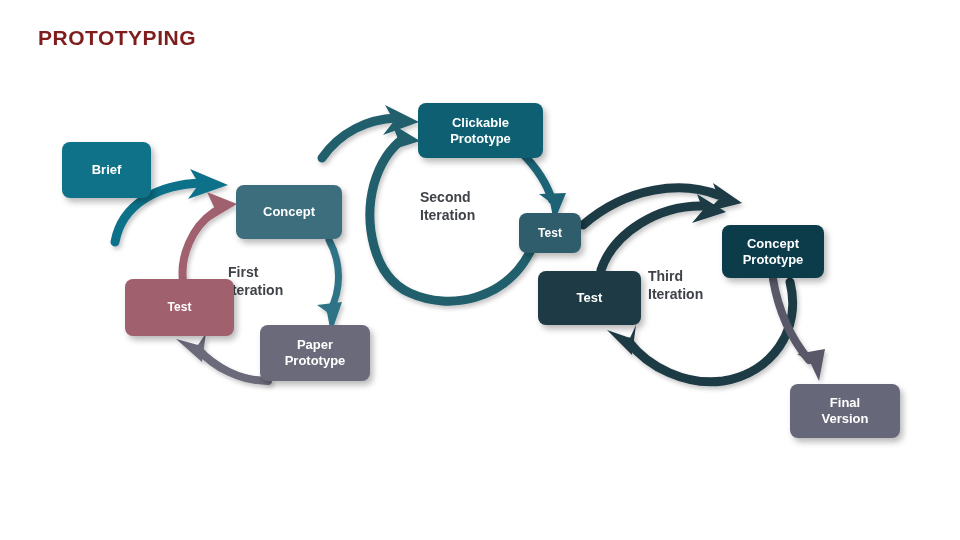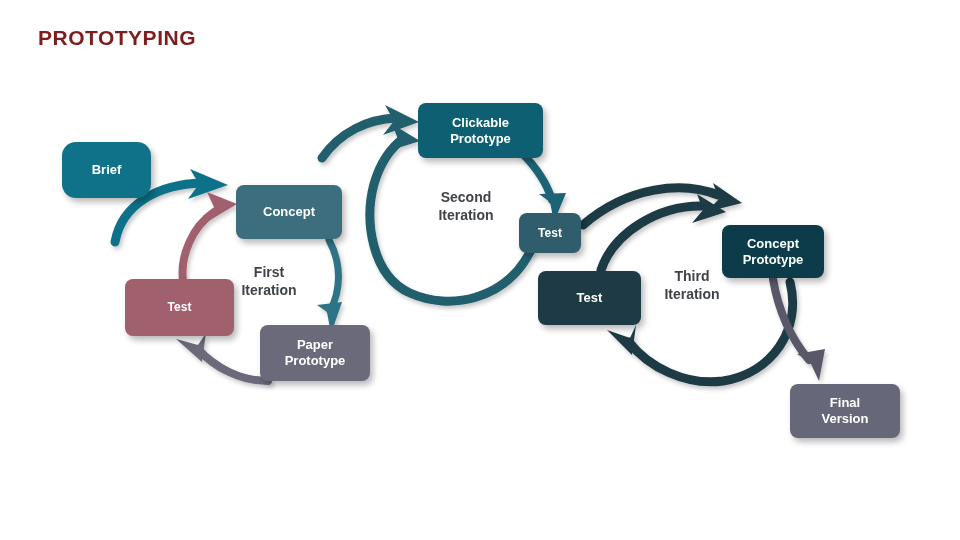--- a/index.html
+++ b/index.html
@@ -43,21 +43,20 @@
     font-weight: bold;
     line-height: 1.2;
     box-shadow: 3px 4px 6px rgba(0,0,0,0.28);
     box-sizing: border-box;
     padding: 2px 6px;
     z-index: 5;
   }
   .node span { display: block; white-space: pre-line; }
   .iter-label {
     position: absolute;
-    text-align: center;
     font-weight: bold;
     color: #3f4348;
     line-height: 1.25;
     white-space: pre-line;
     z-index: 4;
   }
 </style>
 </head>
 <body>
 
@@ -124,21 +123,21 @@
         <path d="M636,325 L632,355 L607,330 L630,338 Z" fill="#1e3a44"></path>
       </g>
 
       <g>
         <path d="M773,279 C779,314 793,341 809,360" stroke="#585868" stroke-width="8" fill="none" stroke-linecap="round"></path>
         <path d="M797,354 L825,349 L819,381 L810,362 Z" fill="#585868"></path>
       </g>
     </g>
   </svg>
 
-  <div class="node" style="left:62px;top:142px;width:89px;height:56px;background:#0f7289;font-size:13px;border-radius:14px;">
+  <div class="node" style="left:62px;top:142px;width:89px;height:56px;background:#0f7289;font-size:13px;">
     <span>Brief</span>
   </div>
 
   <div class="node" style="left:236px;top:185px;width:106px;height:54px;background:#3d6e7d;font-size:13px;">
     <span>Concept</span>
   </div>
 
   <div class="node" style="left:125px;top:279px;width:109px;height:57px;background:#a0606d;font-size:12px;">
     <span>Test</span>
   </div>

